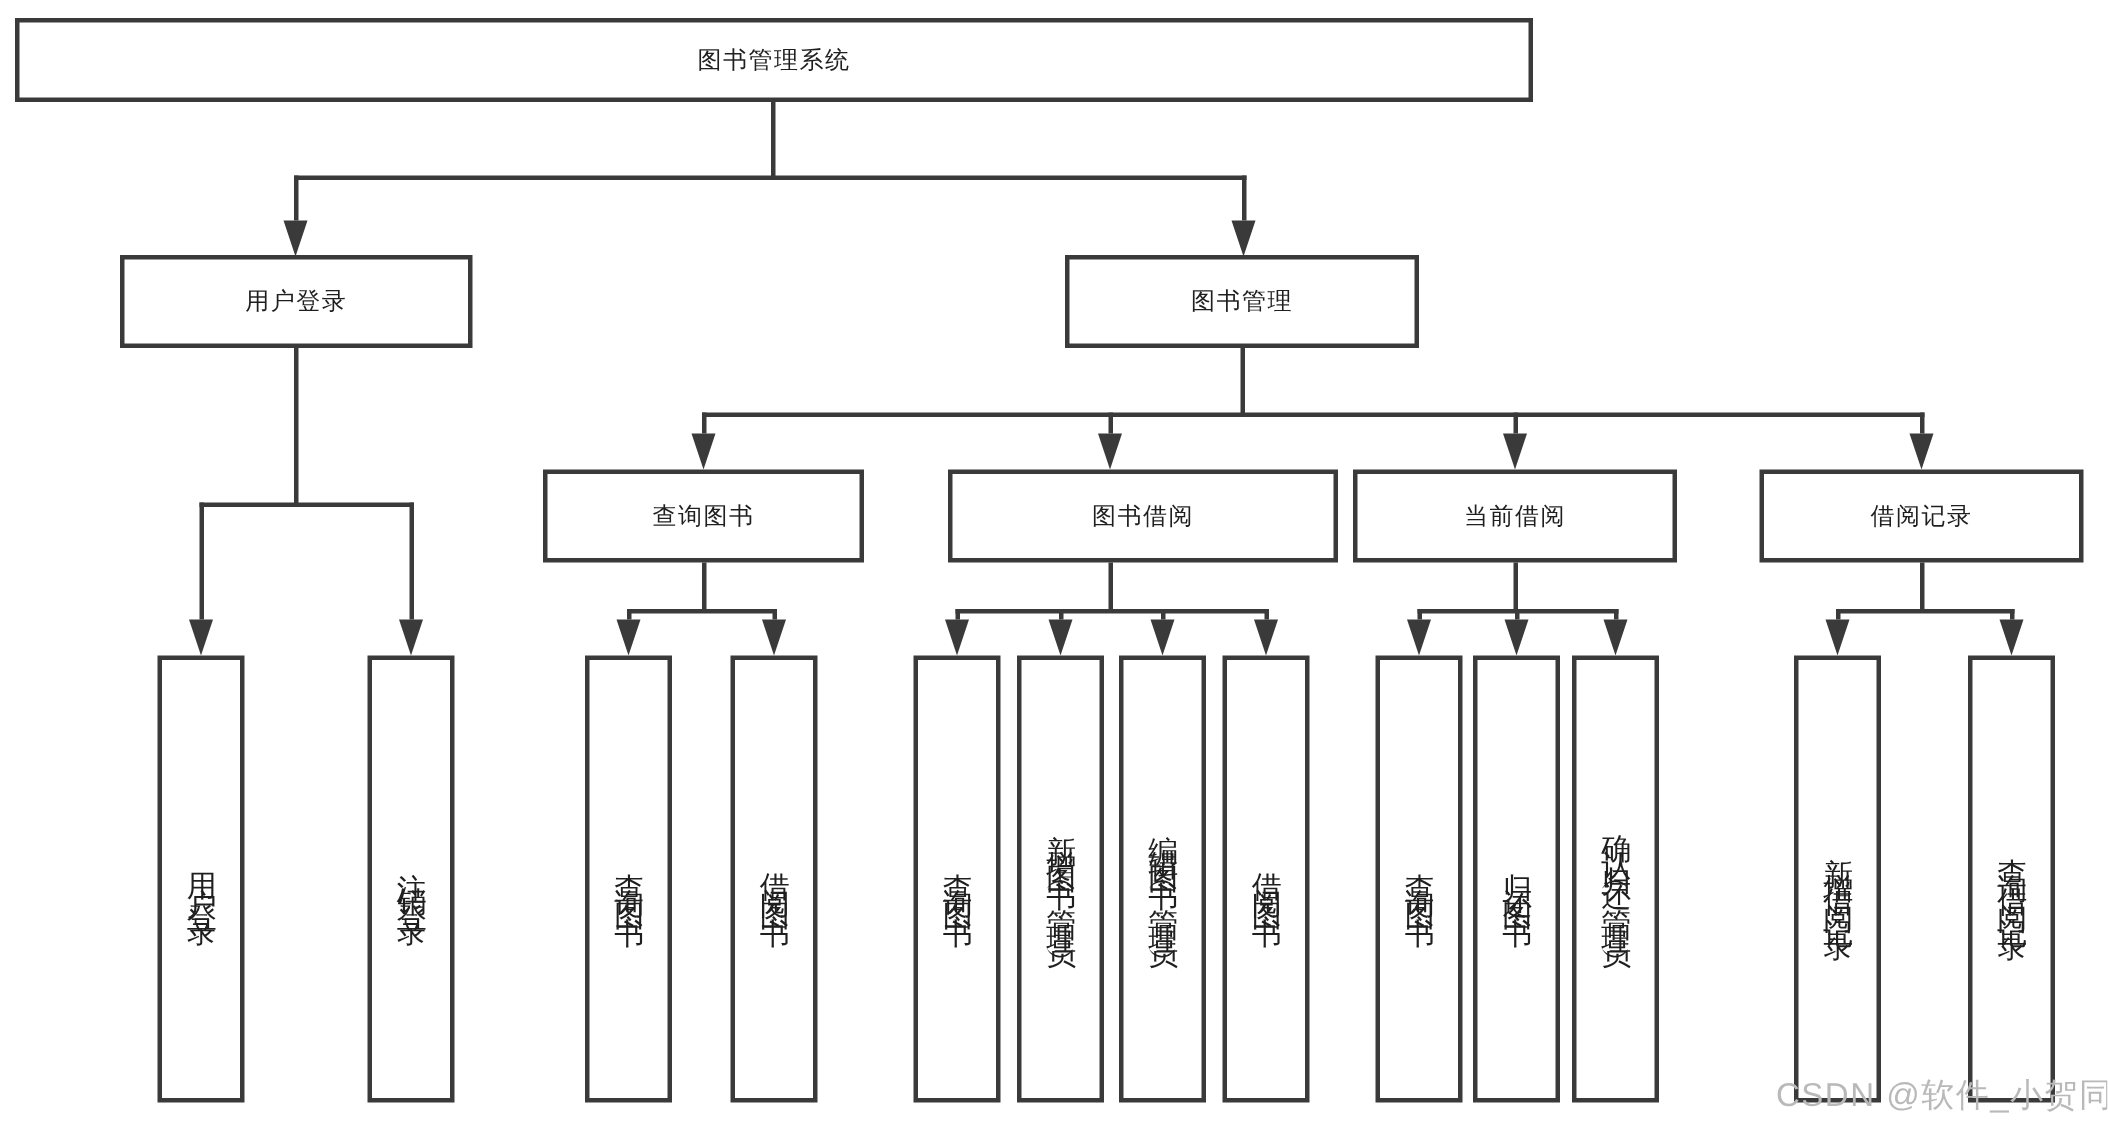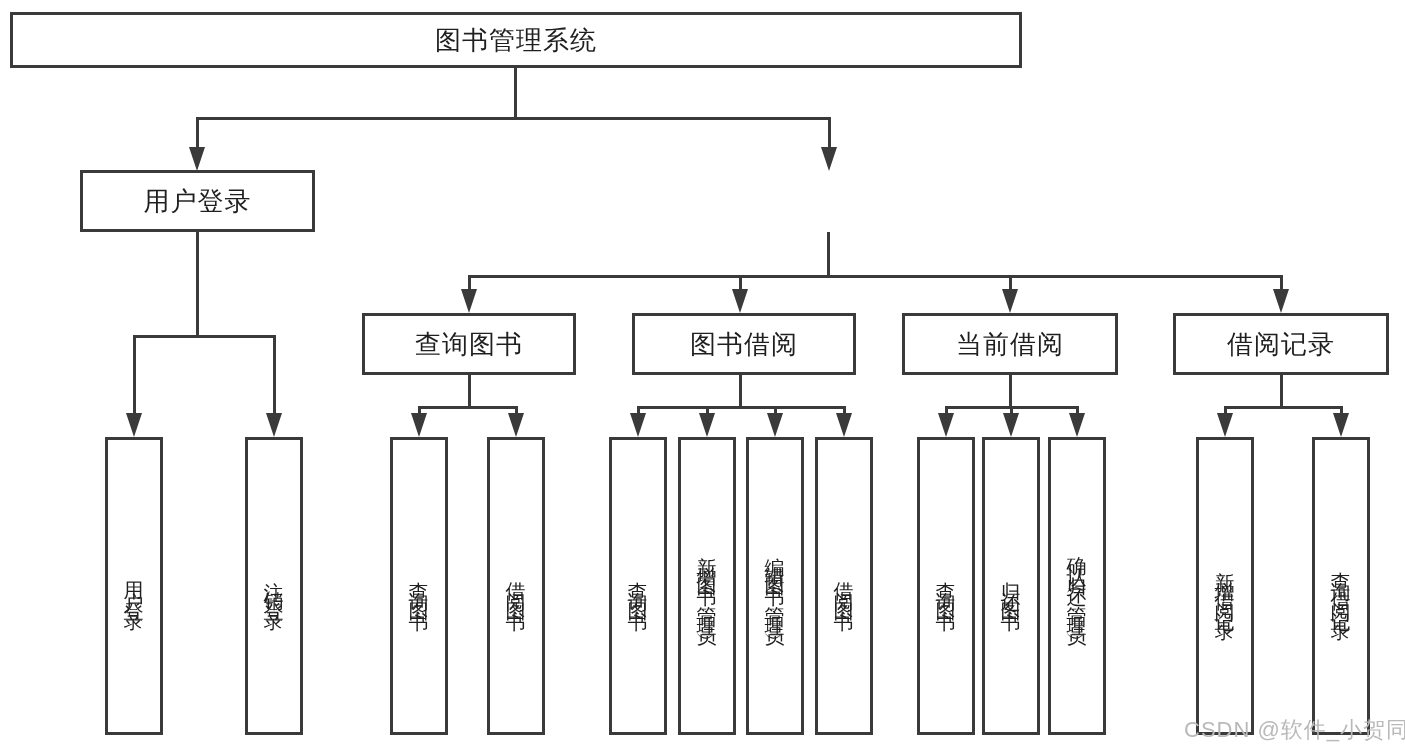--- a/index.html
+++ b/index.html
@@ -3,21 +3,21 @@
 <meta charset="utf-8">
 <style>
   html,body{margin:0;padding:0;background:#ffffff;}
   #canvas{
     position:relative;width:1405px;height:747px;background:#ffffff;overflow:hidden;
     font-family:"Liberation Sans","DejaVu Sans",sans-serif;color:#1f1f1f;
   }
   .box{
     position:absolute;box-sizing:border-box;border:3px solid #3a3a3a;background:#ffffff;
     display:flex;align-items:center;justify-content:center;
-    font-size:26px;letter-spacing:1px;white-space:nowrap;
+    font-size:16px;letter-spacing:1px;white-space:nowrap;
   }
   .vbox{
     position:absolute;box-sizing:border-box;border:3px solid #3a3a3a;background:#ffffff;
     display:flex;align-items:center;justify-content:center;
   }
   .vtext{
     writing-mode:vertical-rl;text-orientation:mixed;
     font-size:20px;letter-spacing:10px;line-height:1;white-space:nowrap;
   }
   .vline{position:absolute;width:3px;background:#3a3a3a;}
@@ -44,20 +44,23 @@
   <div class="vline" style="left:514px;top:68px;height:52px;"></div>
   <div class="hline" style="left:196px;top:117px;width:635px;"></div>
   <div class="vline" style="left:196px;top:117px;height:30px;"></div>
   <div class="ahead" style="left:189px;top:147px;"></div>
   <div class="vline" style="left:828px;top:117px;height:30px;"></div>
   <div class="ahead" style="left:821px;top:147px;"></div>
 
   <div class="box" style="left:80px;top:170px;width:235px;height:62px;">
     <span>用户登录</span>
   </div>
+  <div class="box" style="left:710px;top:170px;width:236px;height:62px;">
+    <span>图书管理</span>
+  </div>
 
   <div class="vline" style="left:196px;top:232px;height:105px;"></div>
   <div class="hline" style="left:133px;top:335px;width:143px;"></div>
   <div class="vline" style="left:133px;top:335px;height:78px;"></div>
   <div class="ahead" style="left:126px;top:413px;"></div>
   <div class="vline" style="left:273px;top:335px;height:78px;"></div>
   <div class="ahead" style="left:266px;top:413px;"></div>
 
   <div class="vline" style="left:827px;top:232px;height:45px;"></div>
   <div class="hline" style="left:468px;top:275px;width:815px;"></div>
@@ -66,21 +69,21 @@
   <div class="vline" style="left:739px;top:275px;height:14px;"></div>
   <div class="ahead" style="left:732px;top:289px;"></div>
   <div class="vline" style="left:1009px;top:275px;height:14px;"></div>
   <div class="ahead" style="left:1002px;top:289px;"></div>
   <div class="vline" style="left:1280px;top:275px;height:14px;"></div>
   <div class="ahead" style="left:1273px;top:289px;"></div>
 
   <div class="box" style="left:362px;top:313px;width:214px;height:62px;">
     <span>查询图书</span>
   </div>
-  <div class="box" style="left:632px;top:313px;width:224px;height:62px;">
+  <div class="box" style="left:632px;top:313px;width:260px;height:62px;">
     <span>图书借阅</span>
   </div>
   <div class="box" style="left:902px;top:313px;width:216px;height:62px;">
     <span>当前借阅</span>
   </div>
   <div class="box" style="left:1173px;top:313px;width:216px;height:62px;">
     <span>借阅记录</span>
   </div>
 
   <div class="vline" style="left:468px;top:375px;height:33px;"></div>

